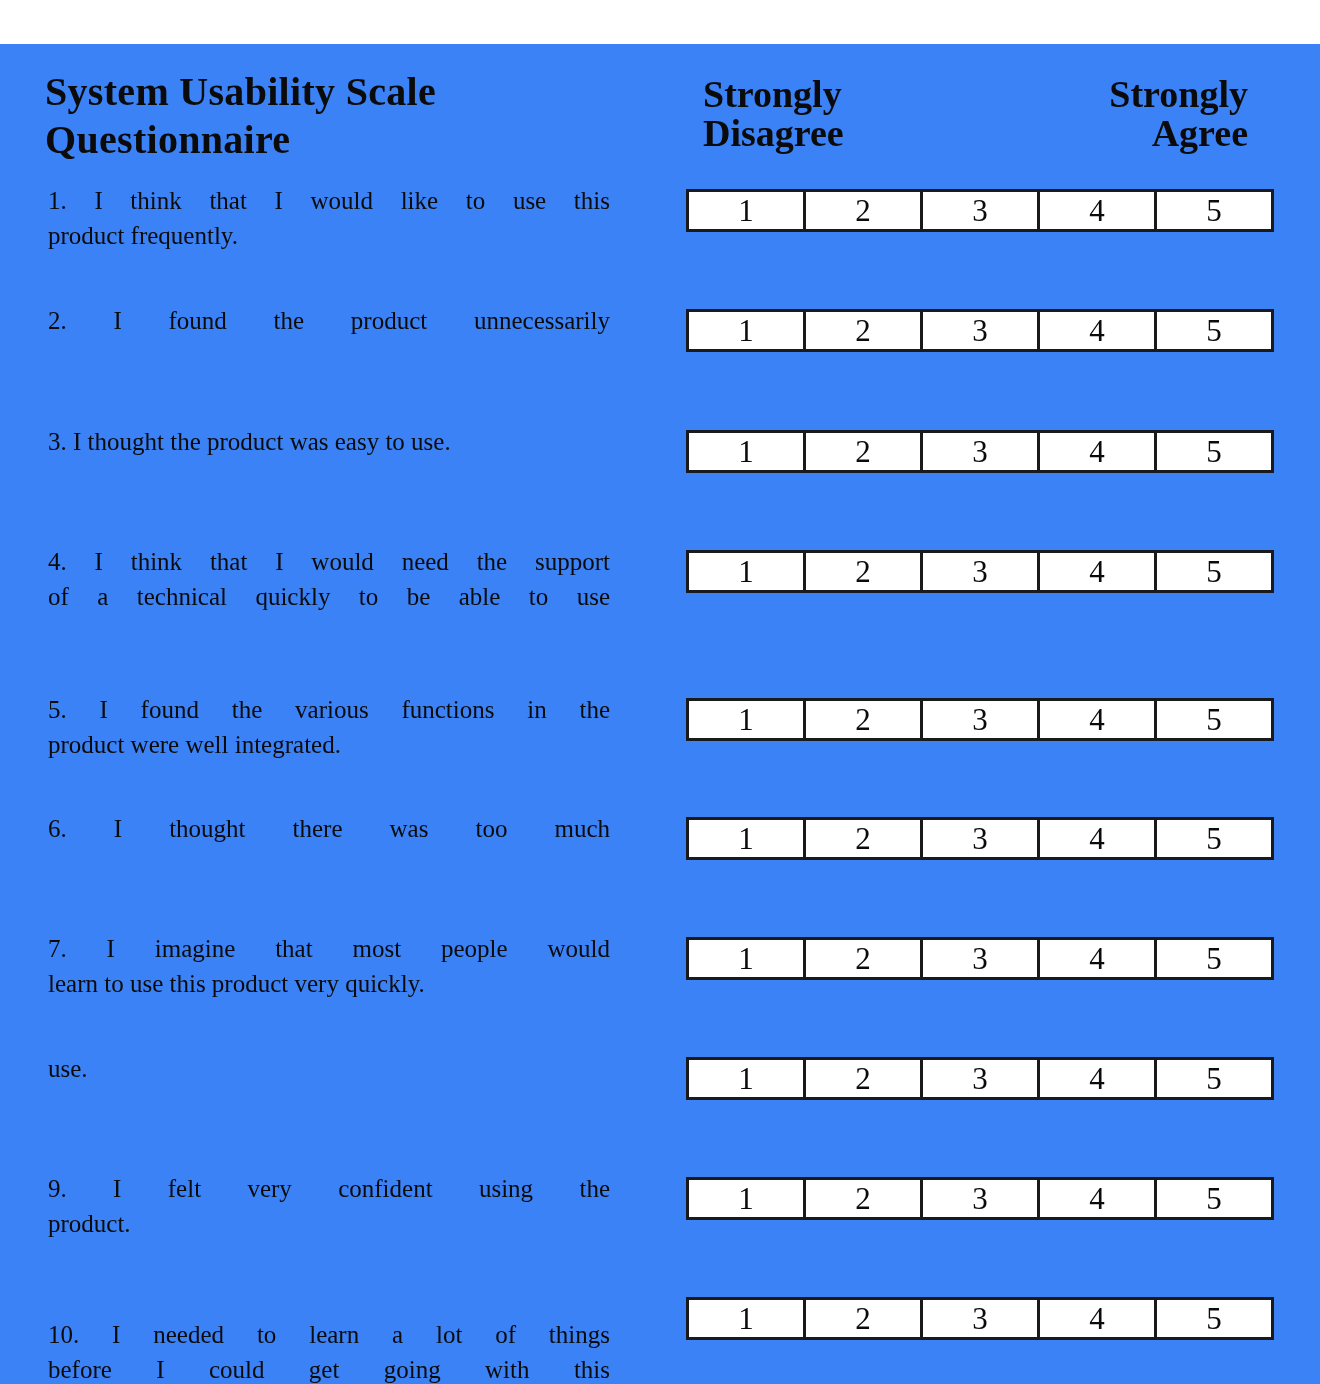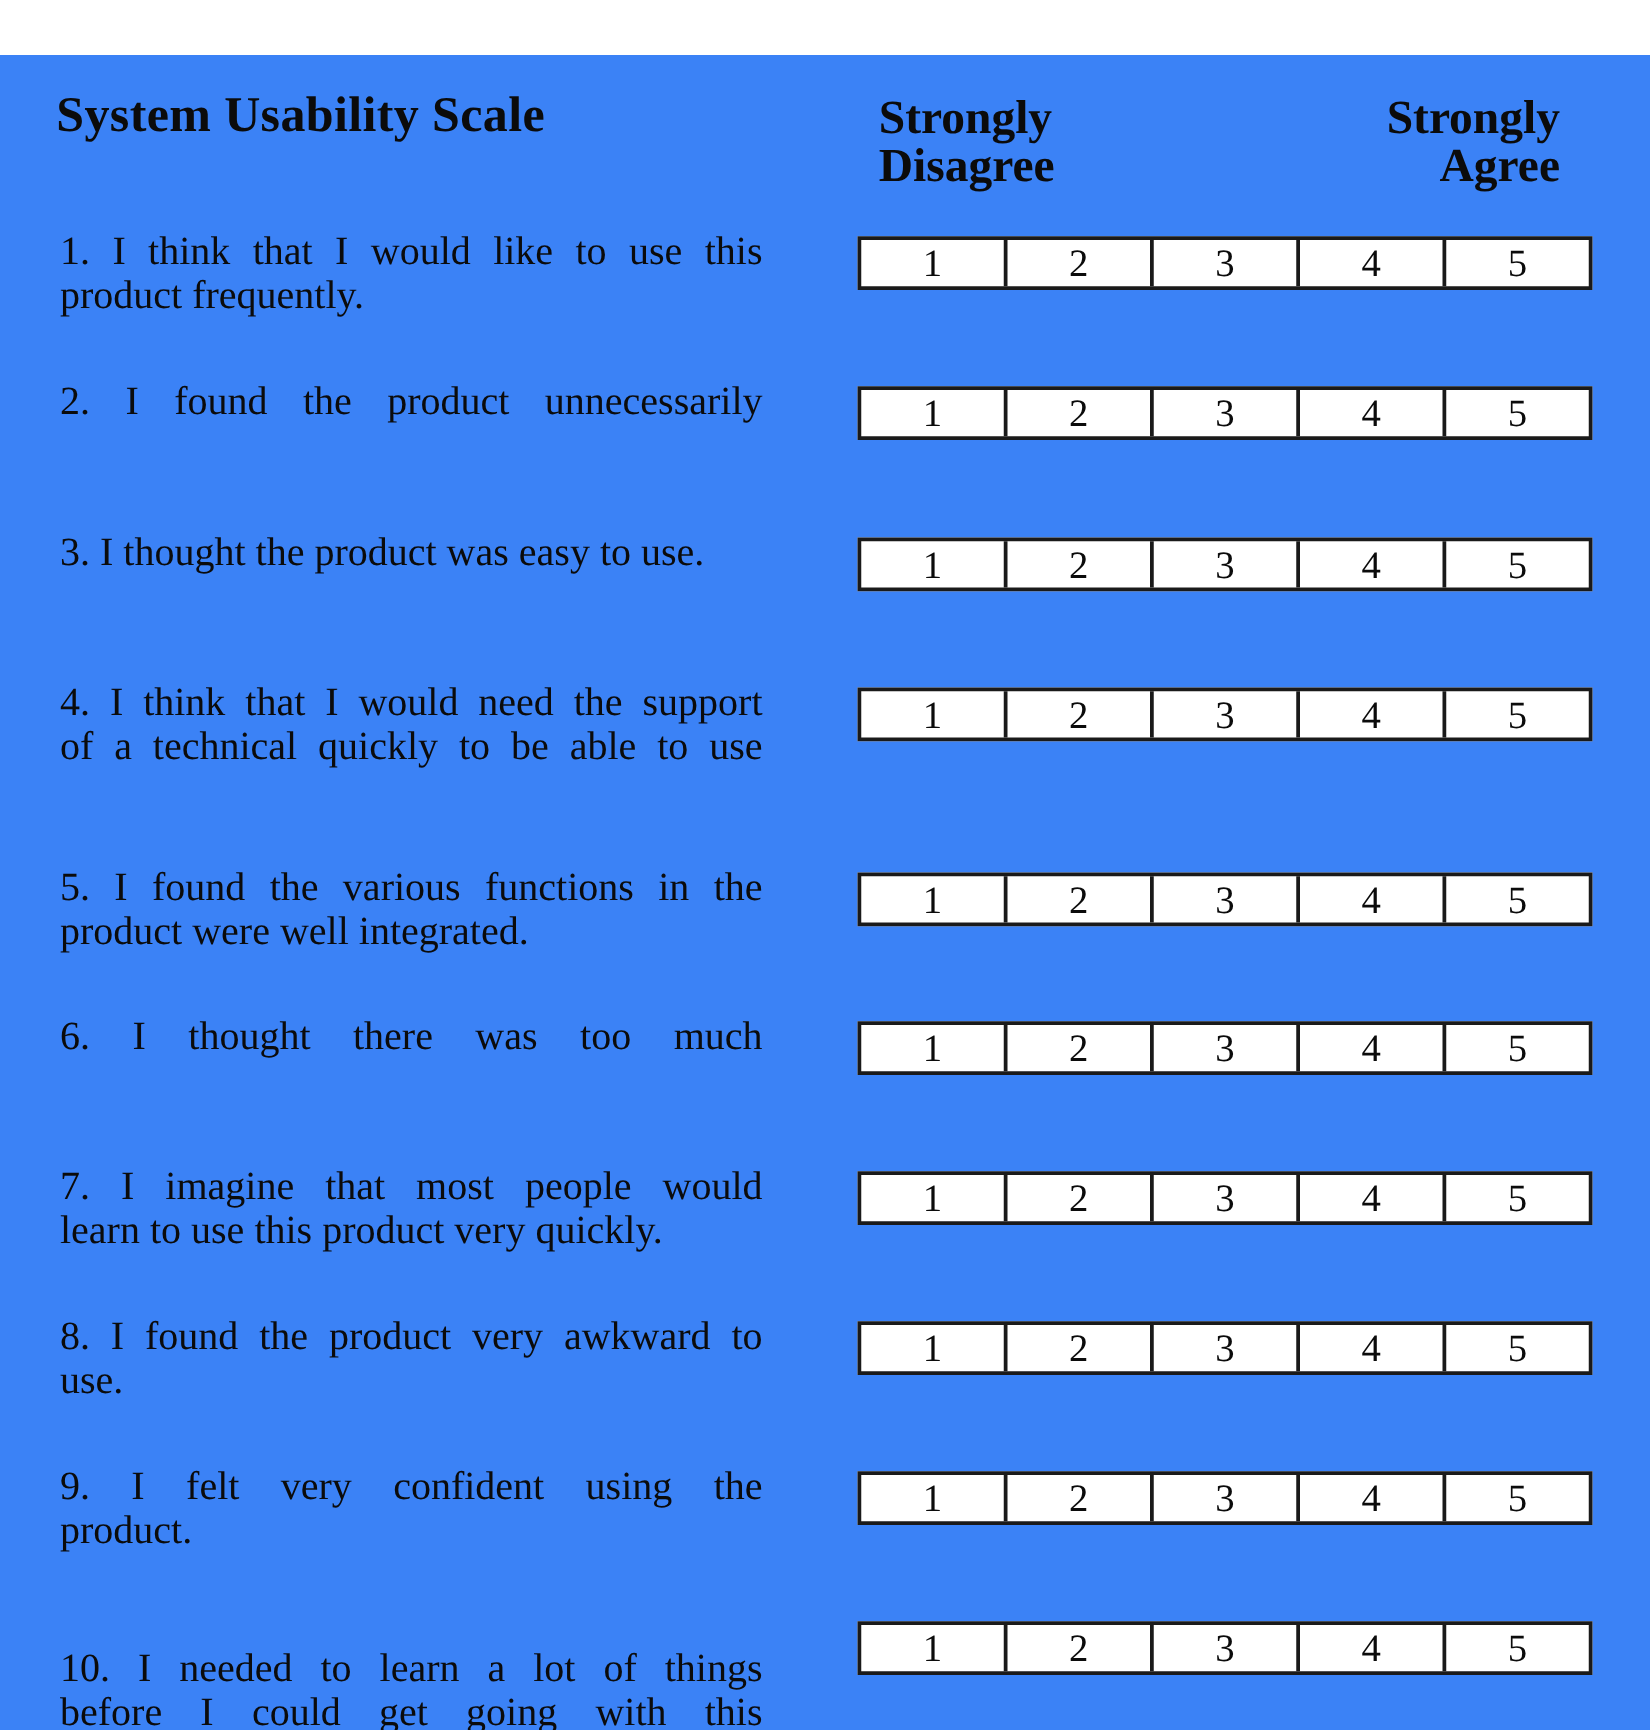--- a/index.html
+++ b/index.html
@@ -18,21 +18,21 @@
     letter-spacing:.3px;
   }
   .hdr{
     position:absolute;top:31px;
     font-size:38px;line-height:39px;font-weight:700;
   }
   .hdr.left{left:703px;text-align:left;}
   .hdr.right{right:72px;text-align:right;}
   .qtext{
     position:absolute;left:48px;width:562px;
-    font-size:32px;line-height:35px;
+    font-size:25px;line-height:35px;
   }
   .qline{text-align:justify;text-align-last:justify;}
   .qline.last{text-align:left;text-align-last:left;}
   .srow{
     position:absolute;left:686px;width:588px;height:43px;
     box-sizing:border-box;border:3px solid #1a1a1a;
     display:flex;background:#ffffff;
   }
   .scell{
     flex:1;display:flex;align-items:center;justify-content:center;
@@ -40,20 +40,21 @@
   }
   .sdiv{border-left:3px solid #1a1a1a;}
 </style>
 </head>
 <body>
 
 <div id="page">
 
   <div class="title">
     <div>System Usability Scale</div>
+    <div>Questionnaire</div>
   </div>
 
   <div class="hdr left">
     <div>Strongly</div>
     <div>Disagree</div>
   </div>
 
   <div class="hdr right">
     <div>Strongly</div>
     <div>Agree</div>
@@ -127,21 +128,20 @@
       <div class="qline last">learn to use this product very quickly.</div>
     </div>
     <div class="srow" style="top: 893px;">
       <div class="scell">1</div>
       <div class="scell sdiv">2</div>
       <div class="scell sdiv">3</div>
       <div class="scell sdiv">4</div>
       <div class="scell sdiv">5</div>
     </div>
     <div class="qtext" style="top: 1007px;">
-      <div class="qline">8.  I found the product very awkward to</div>
       <div class="qline last">use.</div>
     </div>
     <div class="srow" style="top: 1013px;">
       <div class="scell">1</div>
       <div class="scell sdiv">2</div>
       <div class="scell sdiv">3</div>
       <div class="scell sdiv">4</div>
       <div class="scell sdiv">5</div>
     </div>
     <div class="qtext" style="top: 1127px;">

